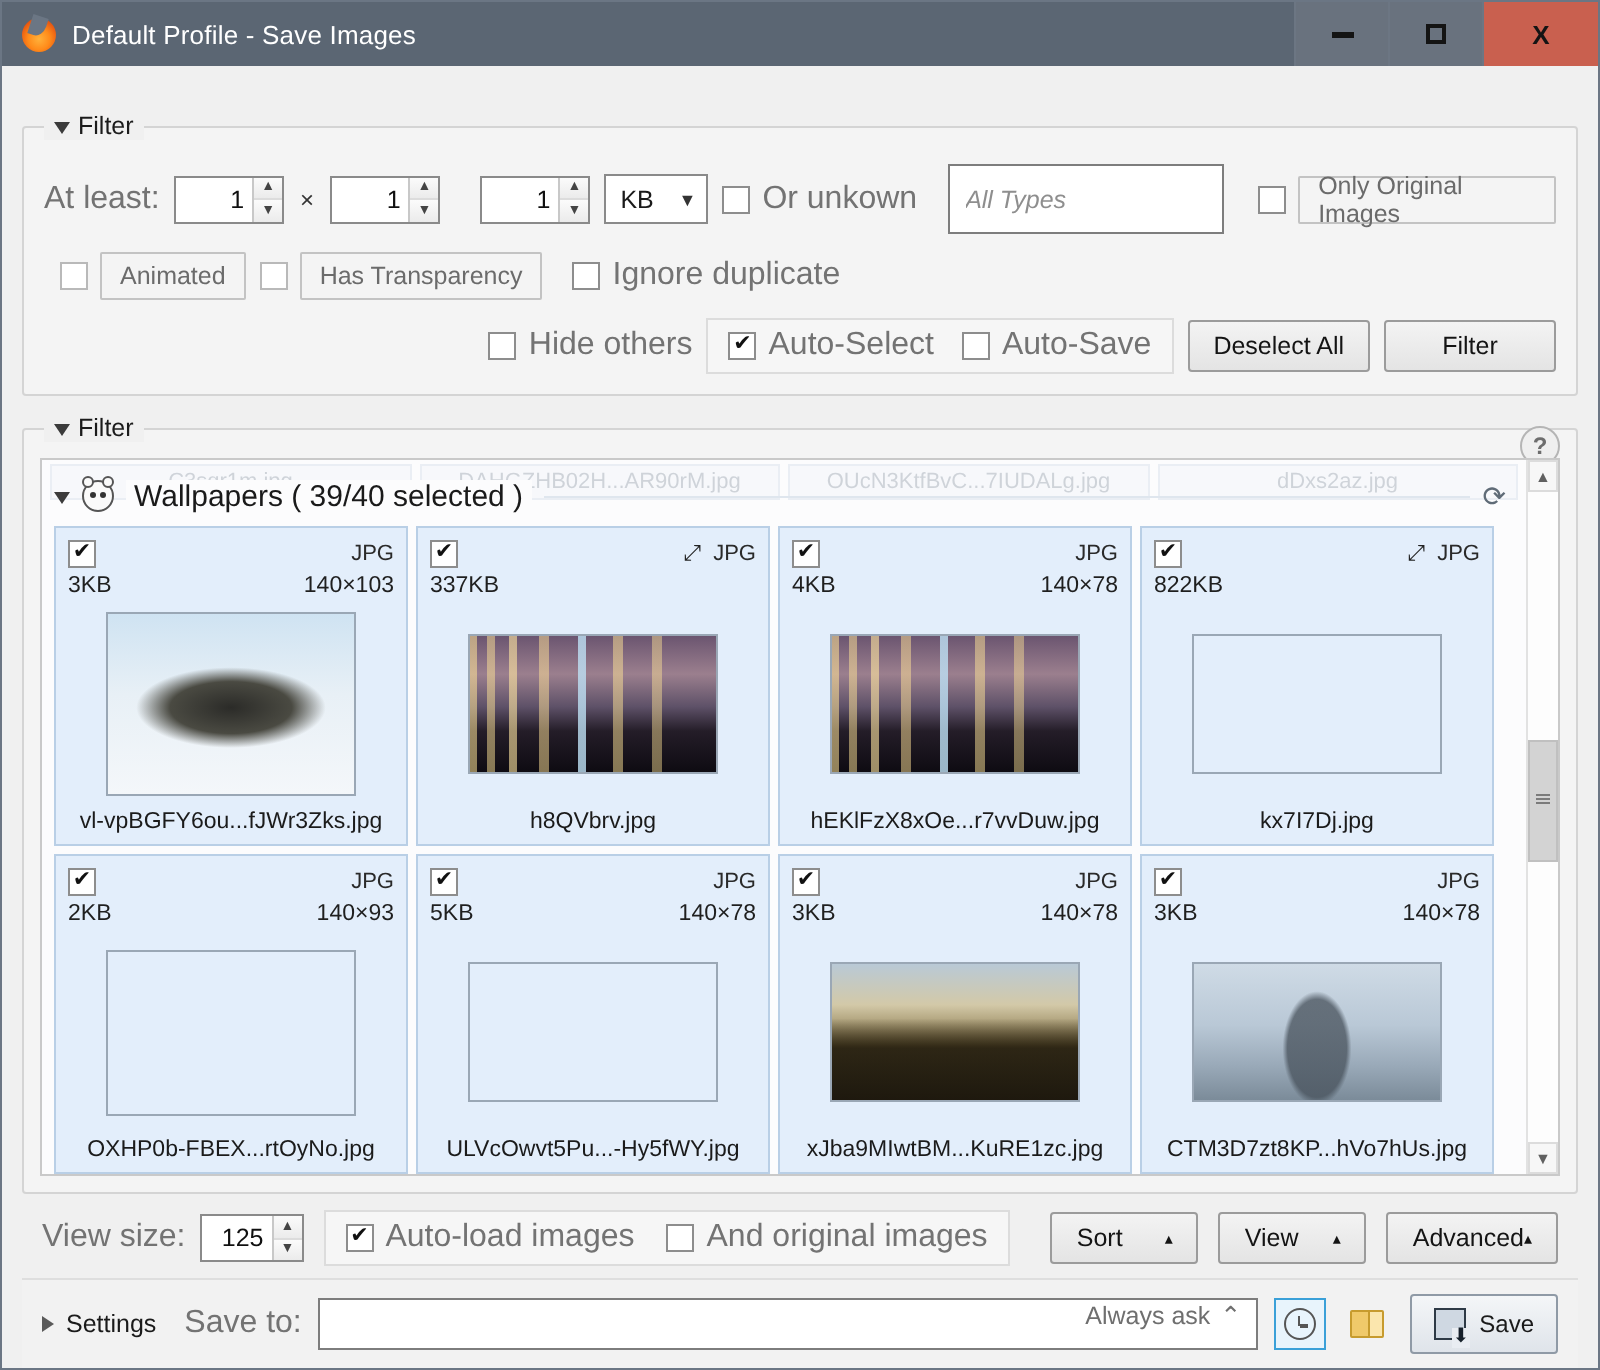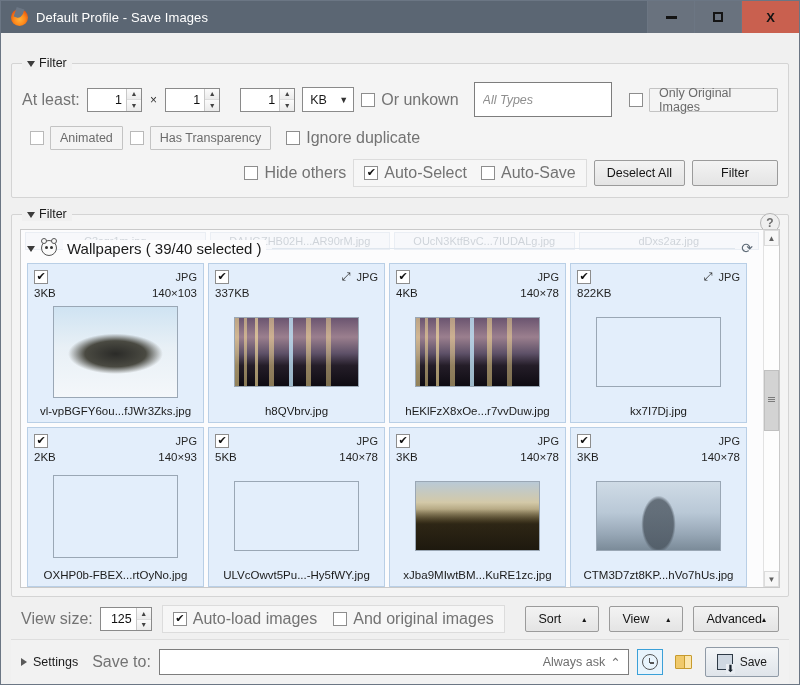--- a/index.html
+++ b/index.html
@@ -173,21 +173,21 @@
 
   
   .bottombar { display:flex; align-items:center; gap:10px; padding:8px 10px 6px 10px;
                flex:0 0 auto; }
   .viewsize-box { display:flex; align-items:center; gap:7px; }
 
   .statusbar { border-top:1px solid #dedede; background:#f2f2f2;
                display:flex; align-items:center; gap:8px; padding:7px 10px;
                flex:0 0 auto; }
   .saveto-input { flex:1; height:26px; border:1px solid #7d7d7d; background:#fff;
-                  display:flex; align-items:center; justify-content:flex-end;
+                  display:flex; align-items:flex-start; justify-content:flex-end;
                   padding:0 7px; }
   .saveto-hint { font-size:12.5px; color:#6f6f6f; display:flex; align-items:center;
                  gap:5px; }
   .ico-btn { width:26px; height:26px; display:flex; align-items:center;
              justify-content:center; border:1px solid transparent; }
   .ico-btn.active { border-color:#3aa0d8; background:#e8f4fc; }
   .clock { width:16px; height:16px; border-radius:50%; border:1.6px solid #555;
            position:relative; }
   .clock::before { content:""; position:absolute; left:6px; top:3px; width:1.6px;
                    height:5px; background:#555; }

